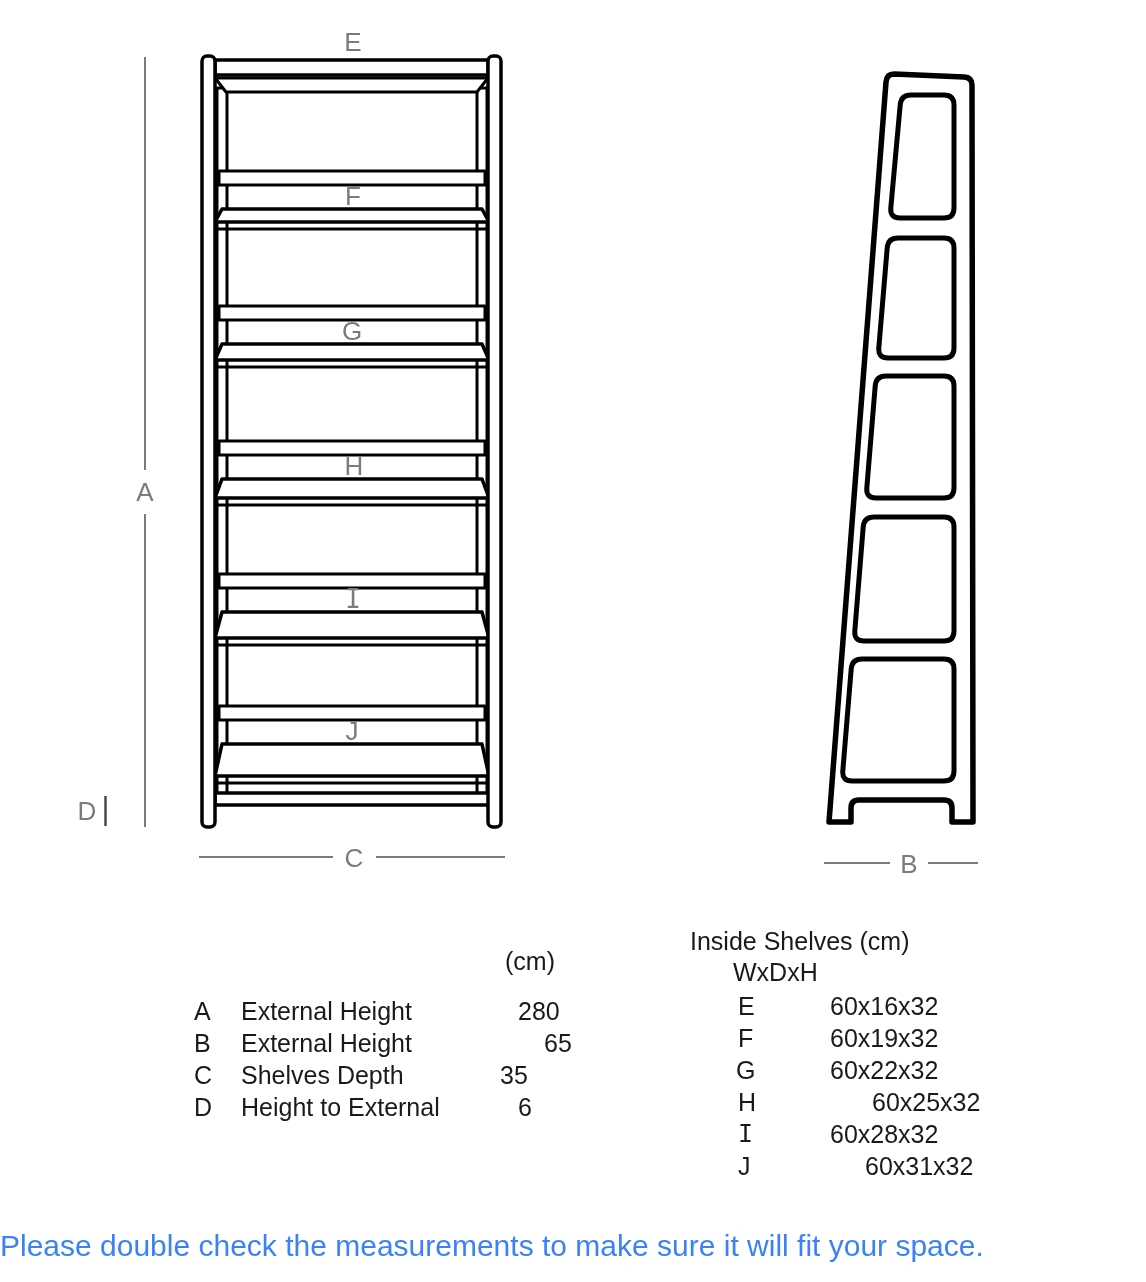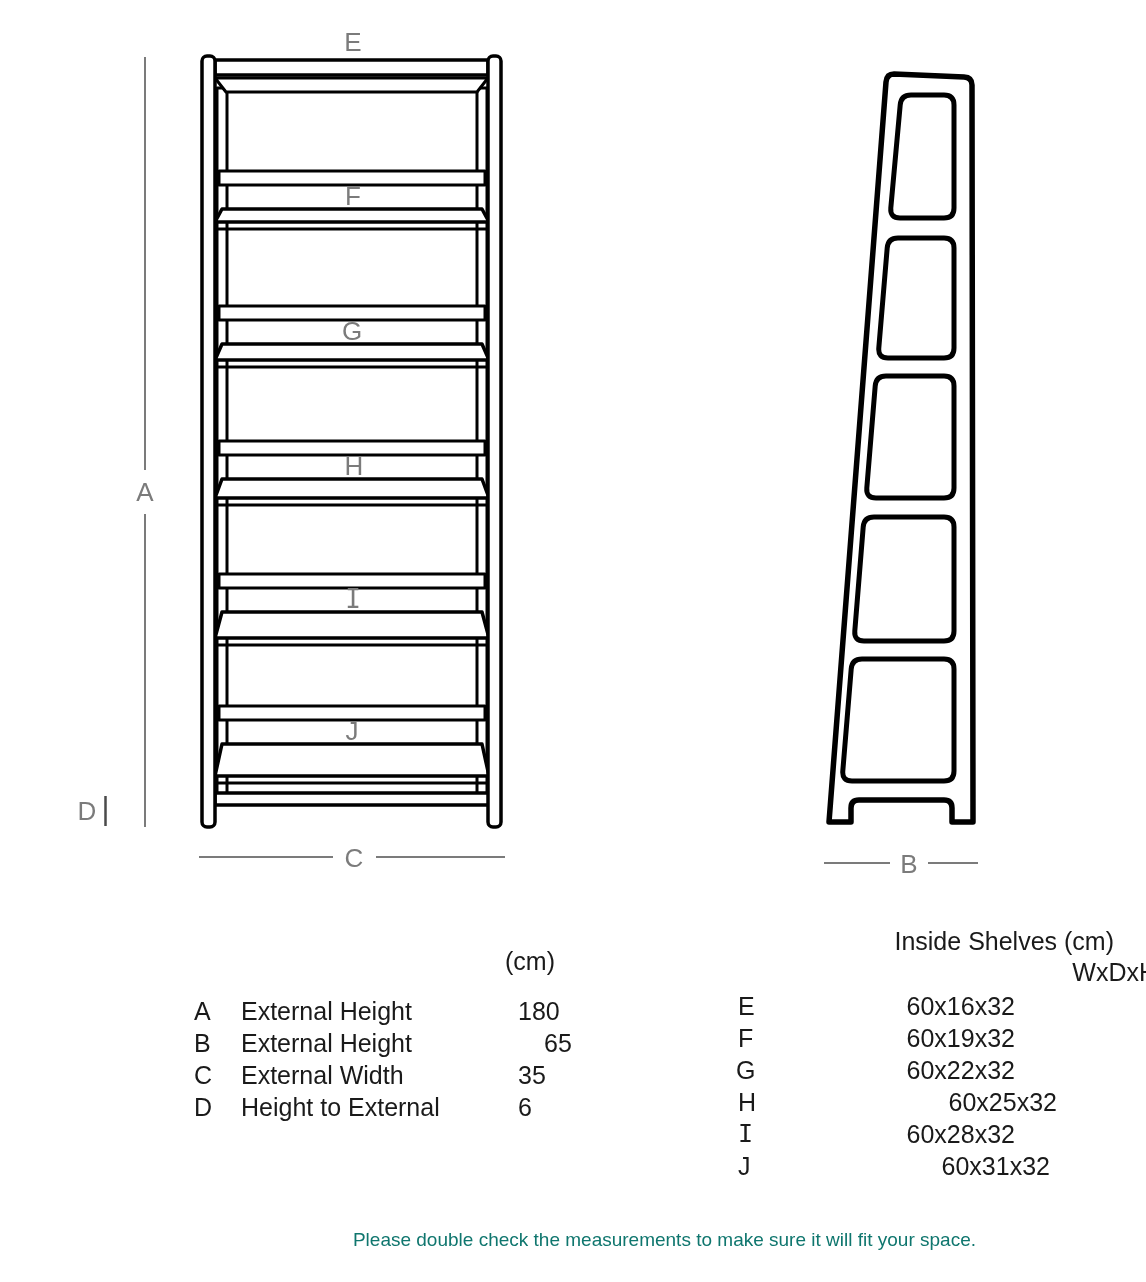--- a/index.html
+++ b/index.html
@@ -8,21 +8,21 @@
     width:1146px;
     height:1282px;
     background:#ffffff;
     font-family:"Liberation Sans", sans-serif;
     overflow:hidden;
   }
   .abs{position:absolute;white-space:nowrap;}
   .t{font-size:25px;line-height:32px;color:#1a1a1a;}
   .gray-label{fill:#7b7b7b;font-size:26px;font-family:"Liberation Sans",sans-serif;}
   .glyph-i{font-family:"DejaVu Sans Mono",monospace;}
-  .center{text-align:right;}
+  .center{text-align:left;}
   svg text{user-select:none;}
 </style>
 </head>
 <body>
 
 <div class="page">
 
   <svg class="abs" style="left:0;top:0" width="1146" height="900" viewBox="0 0 1146 900">
 
     <g stroke="#000" fill="#fff" stroke-linejoin="round">
@@ -99,29 +99,29 @@
       <text class="gray-label" x="354" y="867">C</text>
       <text class="gray-label" x="909" y="873">B</text>
     </g>
   </svg>
 
   <div class="abs t" style="left:505px;top:945px">(cm)</div>
 
   <div>
     <div class="abs t" style="left:194px;top:995px">A</div>
     <div class="abs t" style="left:241px;top:995px">External Height</div>
-    <div class="abs t" style="left:518px;top:995px">180</div>
+    <div class="abs t" style="left:518px;top:995px">280</div>
 
     <div class="abs t" style="left:194px;top:1027px">B</div>
     <div class="abs t" style="left:241px;top:1027px">External Height</div>
     <div class="abs t" style="left:544px;top:1027px">65</div>
 
     <div class="abs t" style="left:194px;top:1059px">C</div>
-    <div class="abs t" style="left:241px;top:1059px">External Width</div>
-    <div class="abs t" style="left:518px;top:1059px">35</div>
+    <div class="abs t" style="left:241px;top:1059px">Shelves Depth</div>
+    <div class="abs t" style="left:500px;top:1059px">35</div>
 
     <div class="abs t" style="left:194px;top:1091px">D</div>
     <div class="abs t" style="left:241px;top:1091px">Height to External</div>
     <div class="abs t" style="left:518px;top:1091px">6</div>
   </div>
 
   <div class="abs t center" style="left:690px;top:925px;width:424px">Inside Shelves (cm)</div>
   <div class="abs t center" style="left:733px;top:956px;width:424px">WxDxH</div>
 
   <div>
@@ -137,15 +137,15 @@
     <div class="abs t" style="left:738px;top:1086px">H</div>
     <div class="abs t center" style="left:872px;top:1086px;width:185px">60x25x32</div>
 
     <div class="abs t glyph-i" style="left:738px;top:1118px">I</div>
     <div class="abs t center" style="left:830px;top:1118px;width:185px">60x28x32</div>
 
     <div class="abs t" style="left:738px;top:1150px">J</div>
     <div class="abs t center" style="left:865px;top:1150px;width:185px">60x31x32</div>
   </div>
 
-  <div class="abs center" style="left:0;top:1229px;width:976px;font-size:19px;color:#0f766e">Please double check the measurements to make sure it will fit your space.</div>
+  <div class="abs center" style="left:0;top:1229px;width:976px;font-size:30px;color:#3b82f6">Please double check the measurements to make sure it will fit your space.</div>
 
 </div>
 
 </body></html>

